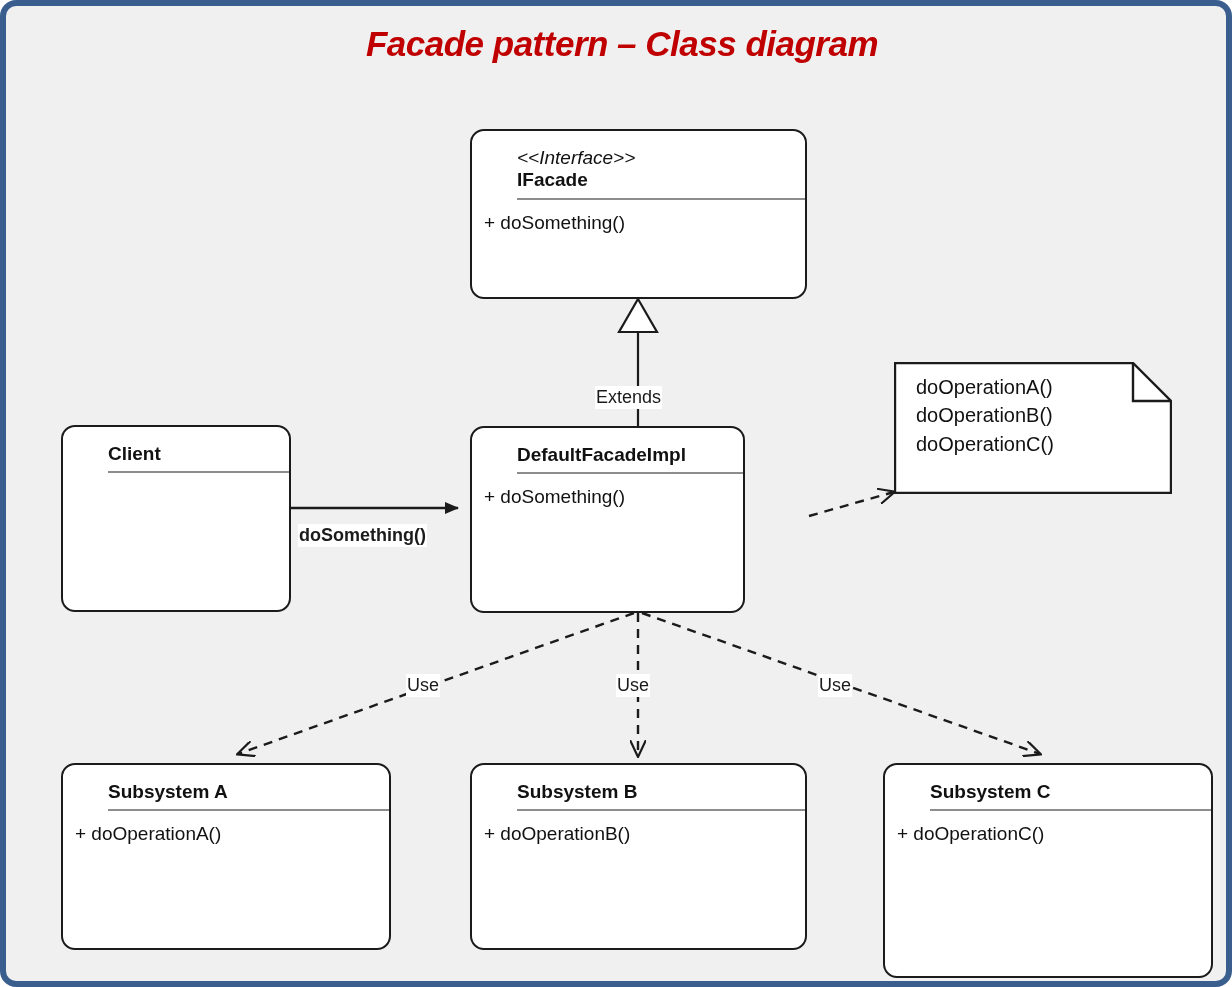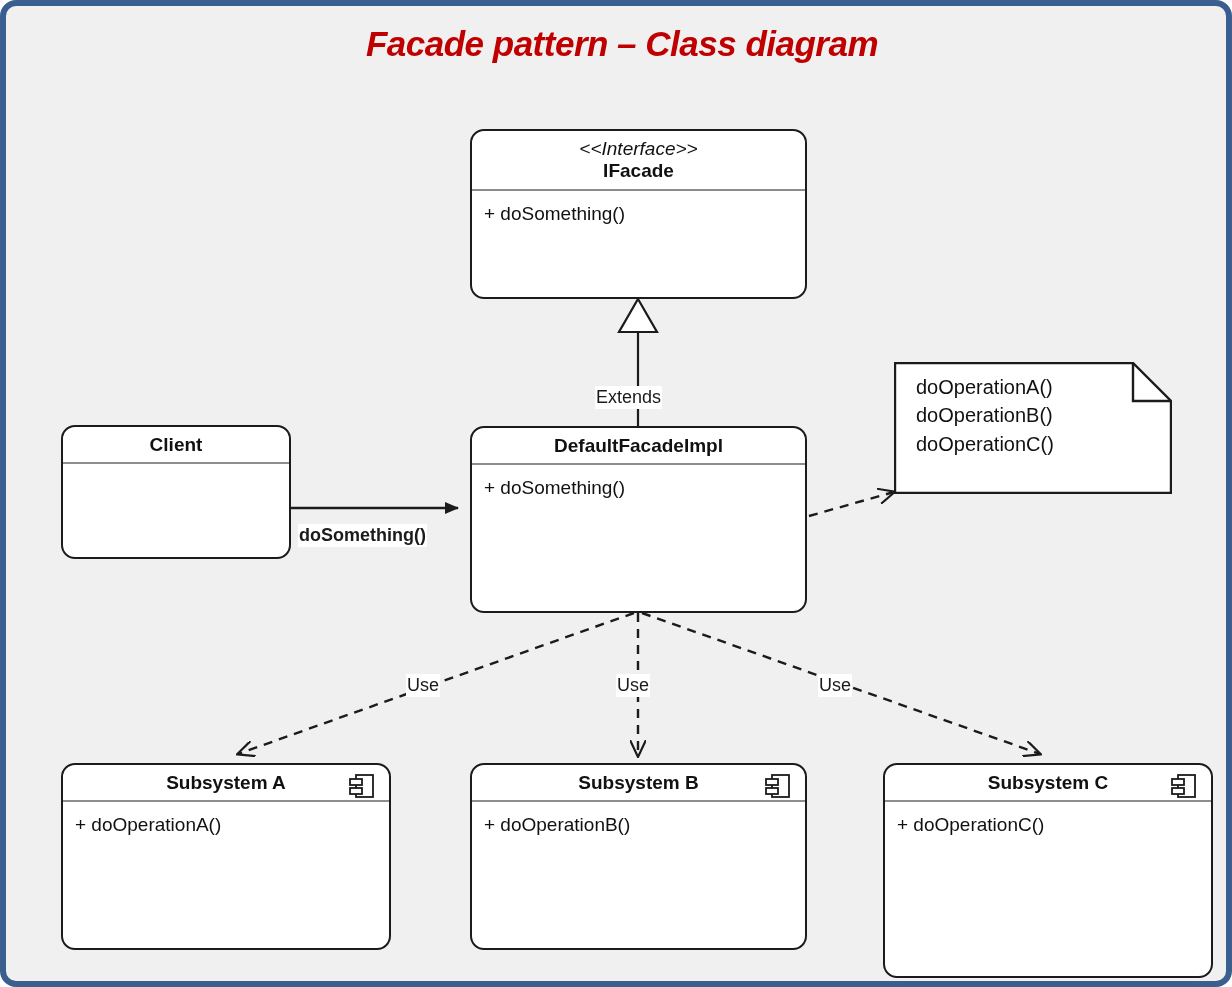--- a/index.html
+++ b/index.html
@@ -44,27 +44,28 @@
     box-sizing: border-box;
     background: #ffffff;
     border: 2px solid #1b1b1b;
     border-radius: 14px;
     overflow: hidden;
   }
   .uml-title {
     position: relative;
     box-sizing: border-box;
     width: 100%;
-    text-align: center;
+    text-align: left;
     font-weight: bold;
     font-size: 19px;
     color: #111111;
     border-bottom: 2px solid #8d8d8d;
-    padding: 7px 0 6px 0;
+    padding: 16px 0 6px 0;
     line-height: 1.18;
+    margin-left: 45px;
   }
   .uml-title .stereotype {
     display: block;
     font-style: italic;
     font-weight: normal;
     font-size: 19px;
     color: #111111;
   }
   .uml-body {
     box-sizing: border-box;
@@ -174,28 +175,28 @@
   <div class="uml-box" style="left:464px; top:123px; width:337px; height:170px;">
     <div class="uml-title">
       <span class="stereotype">&lt;&lt;Interface&gt;&gt;</span>
       <span>IFacade</span>
     </div>
     <div class="uml-body">
       <div>+ doSomething()</div>
     </div>
   </div>
 
-  <div class="uml-box" style="left:55px; top:419px; width:230px; height:134px;">
+  <div class="uml-box" style="left:55px; top:419px; width:230px; height:187px;">
     <div class="uml-title">
       <span>Client</span>
     </div>
     <div class="uml-body empty"></div>
   </div>
 
-  <div class="uml-box" style="left:464px; top:420px; width:337px; height:187px;">
+  <div class="uml-box" style="left:464px; top:420px; width:275px; height:187px;">
     <div class="uml-title">
       <span>DefaultFacadeImpl</span>
     </div>
     <div class="uml-body">
       <div>+ doSomething()</div>
     </div>
   </div>
 
   <div id="note" style="left:888px; top:356px; width:278px; height:132px;">
     <svg width="278" height="132" viewBox="0 0 278 132" xmlns="http://www.w3.org/2000/svg">

